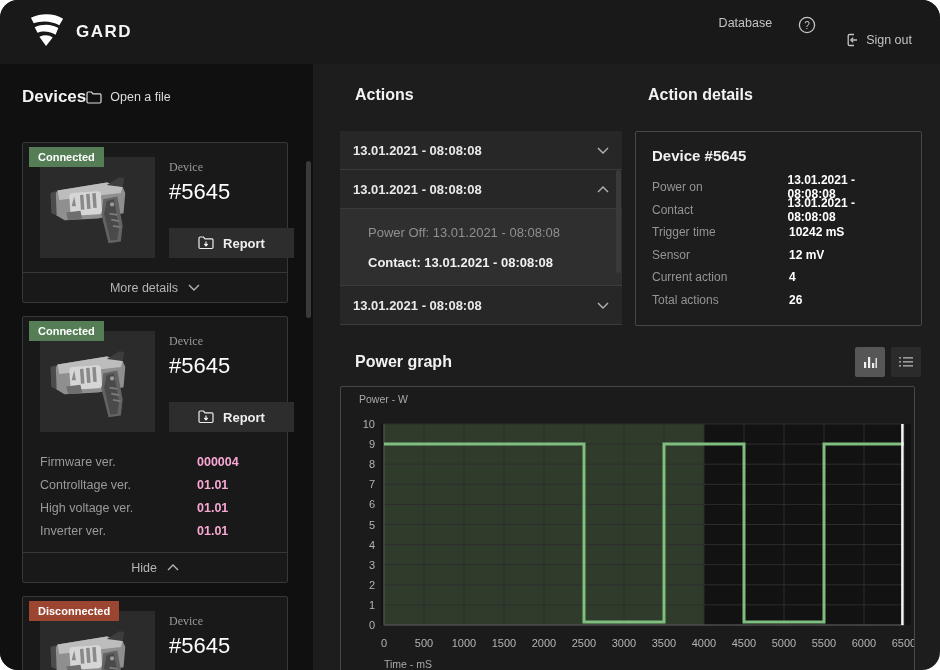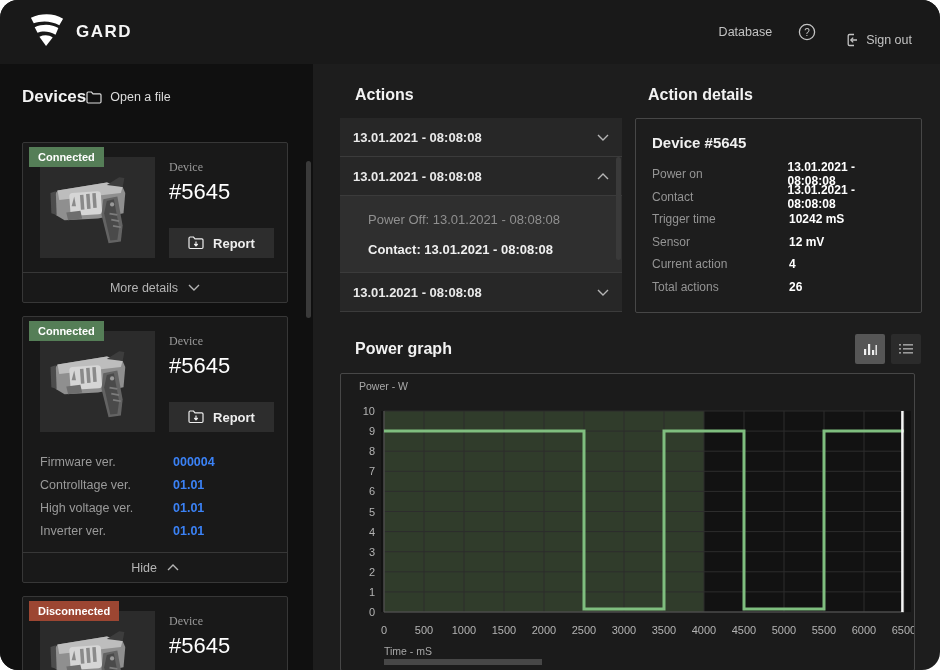--- a/index.html
+++ b/index.html
@@ -5,21 +5,21 @@
   * { margin:0; padding:0; box-sizing:border-box; }
   html,body { background:#ffffff; font-family:"Liberation Sans", sans-serif; }
   .window{ position:relative; width:940px; height:670px; background:#1d1d1d;
            border-radius:18px; overflow:hidden; }
 
   
   .navbar{ height:64px; background:#191919; display:flex; align-items:center;
            justify-content:space-between; padding:0 28px; }
   .brand{ display:flex; align-items:center; gap:10px; }
   .brand-name{ color:#f5f5f5; font-size:17px; font-weight:700; letter-spacing:1.5px; }
-  .nav-right{ display:flex; align-items:center; gap:26px; }
+  .nav-right{ display:flex; align-items:flex-start; gap:26px; }
   .nav-link{ color:#c3c3c3; font-size:12.5px; cursor:pointer; }
   .nav-iconbtn{ display:flex; align-items:center; gap:8px; color:#c3c3c3; font-size:12.5px; cursor:pointer;margin-top:16px; }
 
   
   .content{ display:flex; height:606px; }
   .sidebar{ position:relative; width:313px; background:#101010; flex:0 0 313px;
             padding:16px 0 0 22px; overflow:hidden; }
   .main{ flex:1; padding:16px 18px 0 27px; position:relative; }
 
   
@@ -33,37 +33,37 @@
   .badge{ position:absolute; top:4px; left:6px; color:#fff; font-size:11px; font-weight:600;
           padding:4px 9px; z-index:2; }
   .badge-green{ background:#557e57; }
   .badge-red{ background:#9c4632; }
   .card-top{ display:flex; padding:14px 14px 14px 17px; gap:14px; }
   .dev-img{ width:115px; height:101px; background:#2b2b2b; flex:0 0 115px;
             display:flex; align-items:center; justify-content:center; }
   .dev-col{ display:flex; flex-direction:column; flex:1; padding-top:3px; }
   .dev-label{ color:#9a9a9a; font-size:12px; margin-bottom:4px;font-family:Liberation Serif, serif; }
   .dev-num{ color:#ffffff; font-size:22px; font-weight:400; }
-  .report-btn{ margin-top:auto; width:105px; height:30px; background:#2d2d2d; border:none;
+  .report-btn{ margin-top:auto; width:125px; height:30px; background:#2d2d2d; border:none;
                color:#eeeeee; font-size:13px; font-weight:600; display:flex; align-items:center;
                justify-content:center; gap:9px; cursor:pointer; font-family:inherit; }
   .fw-rows{ padding:4px 14px 10px 17px; }
-  .fw-row{ display:flex; height:23px; align-items:center; }
+  .fw-row{ display:flex; height:23px; align-items:center;gap:24px; }
   .fw-label{ color:#9a9a9a; font-size:12.5px; width:133px; }
-  .fw-val{ color:#3b82f6; font-size:12.5px; font-weight:700; }
+  .fw-val{ color:#f9a8d4; font-size:12.5px; font-weight:700; }
   .card-foot{ border-top:1px solid #373737; height:30px; display:flex; align-items:center;
               justify-content:center; gap:10px; color:#b5b5b5; font-size:12.5px; cursor:pointer; }
   .vscroll{ position:absolute; width:5px; border-radius:3px; background:#3a3a3a; }
   #sb-scroll{ right:2px; top:97px; height:157px; }
 
   
   .top-row{ display:flex; gap:13px; }
   .col-actions{ width:282px; flex:0 0 282px; }
   .col-details{ flex:1; max-width:287px; }
-  .sec-title{ color:#f2f2f2; font-size:16px; font-weight:700; margin:6px 0 14px 15px; }
+  .sec-title{ color:#f2f2f2; font-size:16px; font-weight:700; margin:6px 0 27px 15px; }
   .col-details .sec-title{ margin-left:13px; }
 
   
   .accordion{ position:relative; background:#272727; }
   .acc-item{ border-bottom:1px solid #3b3b3b; }
   .acc-item:last-child{ border-bottom:none; }
   .acc-head{ height:38px; display:flex; align-items:center; justify-content:space-between;
              padding:0 13px; cursor:pointer; }
   .acc-date{ color:#e9e9e9; font-size:13px; font-weight:600; }
   .acc-body{ background:#2f2f2f; border-top:1px solid #3b3b3b; padding:8px 0; }

